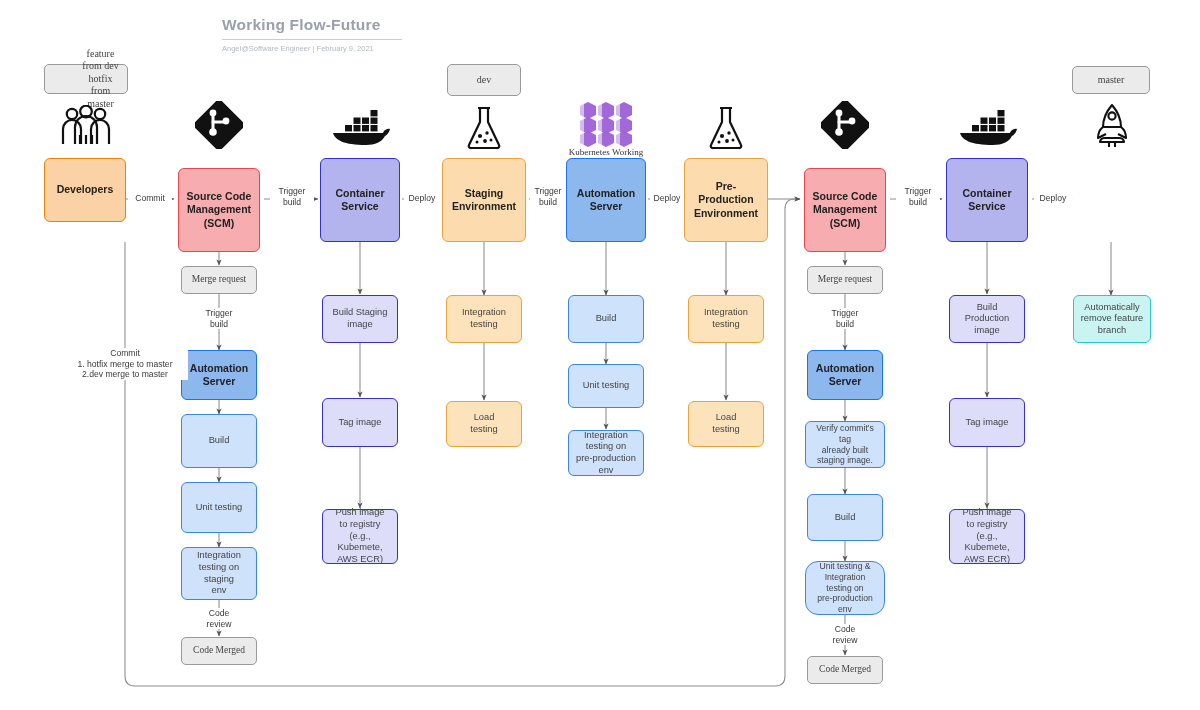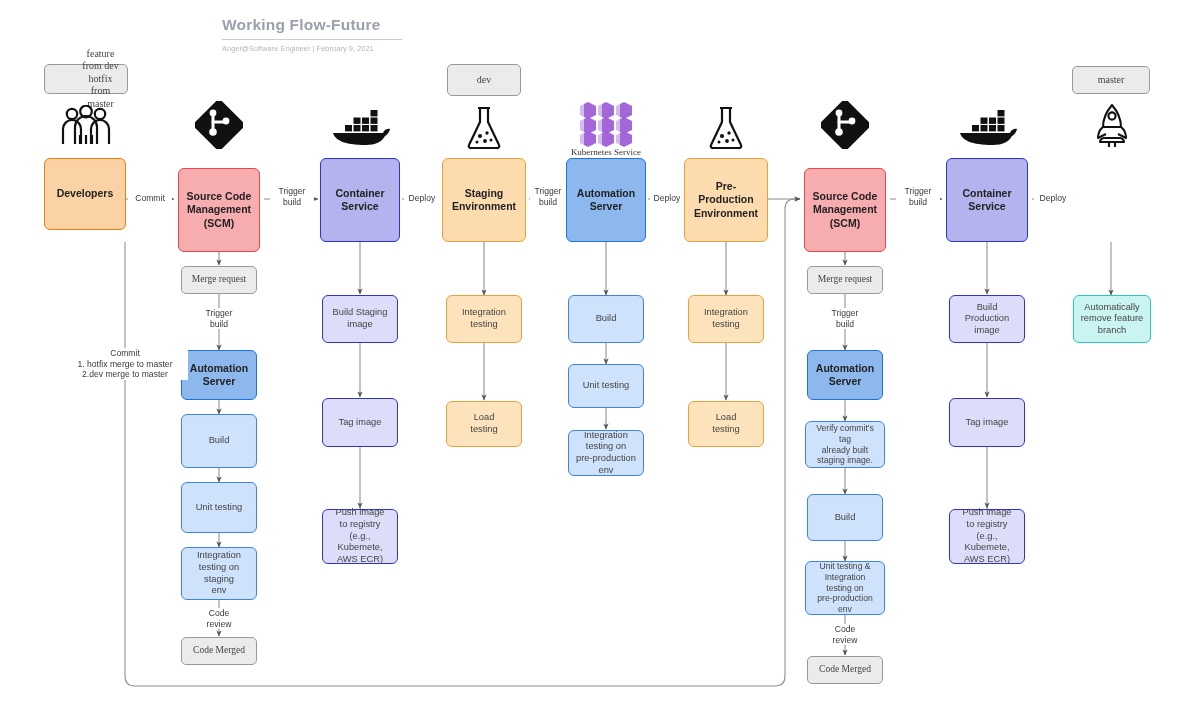--- a/index.html
+++ b/index.html
@@ -238,21 +238,21 @@
         <rect x="40" y="2" width="4" height="14"></rect>
           <rect x="4" y="17" width="4" height="14"></rect>
         <rect x="22" y="17" width="4" height="14"></rect>
           <rect x="40" y="17" width="4" height="14"></rect>
         <rect x="4" y="31" width="4" height="13"></rect>
           <rect x="22" y="31" width="4" height="13"></rect>
         <rect x="40" y="31" width="4" height="13"></rect>
       </g>
     </svg>
   </div>
-  <div class="k8s-caption" style="left:546px;top:147px;width:120px;">Kubernetes Service</div>
+  <div class="k8s-caption" style="left:546px;top:147px;width:120px;">Kubernetes Working</div>
 
   <div class="icon" style="left:704px;top:104px;width:44px;height:48px;">
     <svg width="42" height="46" viewBox="0 0 42 46">
       <g fill="none" stroke="#111" stroke-width="2.2" stroke-linejoin="round">
         <path d="M15,3 L27,3 M17,3 L17,17 L6,40 a2,2 0 0 0 2,3 L34,43 a2,2 0 0 0 2,-3 L25,17 L25,3"></path>
       </g>
       <g fill="#111">
         <circle cx="17" cy="31" r="2.1"></circle>
           <circle cx="24" cy="28" r="1.7"></circle>
         <circle cx="22" cy="36" r="1.9"></circle>
@@ -296,21 +296,21 @@
       <g fill="none" stroke="#111" stroke-width="2.1" stroke-linejoin="round">
         <path d="M21,2 c6,7 9,15 9,22 L12,24 C12,17 15,9 21,2 Z"></path>
         <circle cx="21" cy="13" r="3.6"></circle>
         <path d="M12,24 c-4,3 -5,7 -5,11 l8,-4 M30,24 c4,3 5,7 5,11 l-8,-4"></path>
         <path d="M13,35 L29,35 c2,0 4,2 4,4 L9,39 c0,-2 2,-4 4,-4 Z"></path>
         <path d="M18,39 L18,44 M24,39 L24,44"></path>
       </g>
     </svg>
   </div>
 
-  <div class="node head c-orange-strong" style="left:44px;top:158px;width:82px;height:72px;">
+  <div class="node head c-orange-strong" style="left:44px;top:158px;width:82px;height:64px;">
     <span>Developers</span>
   </div>
 
   <div class="node head c-red" style="left:178px;top:158px;width:82px;height:84px;white-space:pre-line;">
     <span style="white-space: pre-line;">Source Code
 Management
 (SCM)</span>
   </div>
 
   <div class="node head c-purple-strong" style="left:320px;top:158px;width:80px;height:84px;white-space:pre-line;">
@@ -419,21 +419,21 @@
 Server</span>
   </div>
   <div class="node step c-blue-light" style="left:805px;top:421px;width:80px;height:47px;white-space:pre-line;font-size:8.6px;">
     <span style="white-space: pre-line;">Verify commit's tag
 already built
 staging image.</span>
   </div>
   <div class="node step c-blue-light" style="left:807px;top:494px;width:76px;height:47px;">
     <span>Build</span>
   </div>
-  <div class="node step c-blue-light" style="left:805px;top:561px;width:80px;height:54px;white-space:pre-line;font-size:8.6px;">
+  <div class="node step c-blue-light" style="left:805px;top:561px;width:80px;height:54px;white-space:pre-line;font-size:8.6px;border-radius:13px;">
     <span style="white-space: pre-line;">Unit testing &amp;
 Integration
 testing on
 pre-production env</span>
   </div>
   <div class="node tag small" style="left:807px;top:656px;width:76px;height:28px;">
     <span>Code Merged</span>
   </div>
 
   <div class="node step c-purple-light" style="left:949px;top:295px;width:76px;height:48px;white-space:pre-line;">

